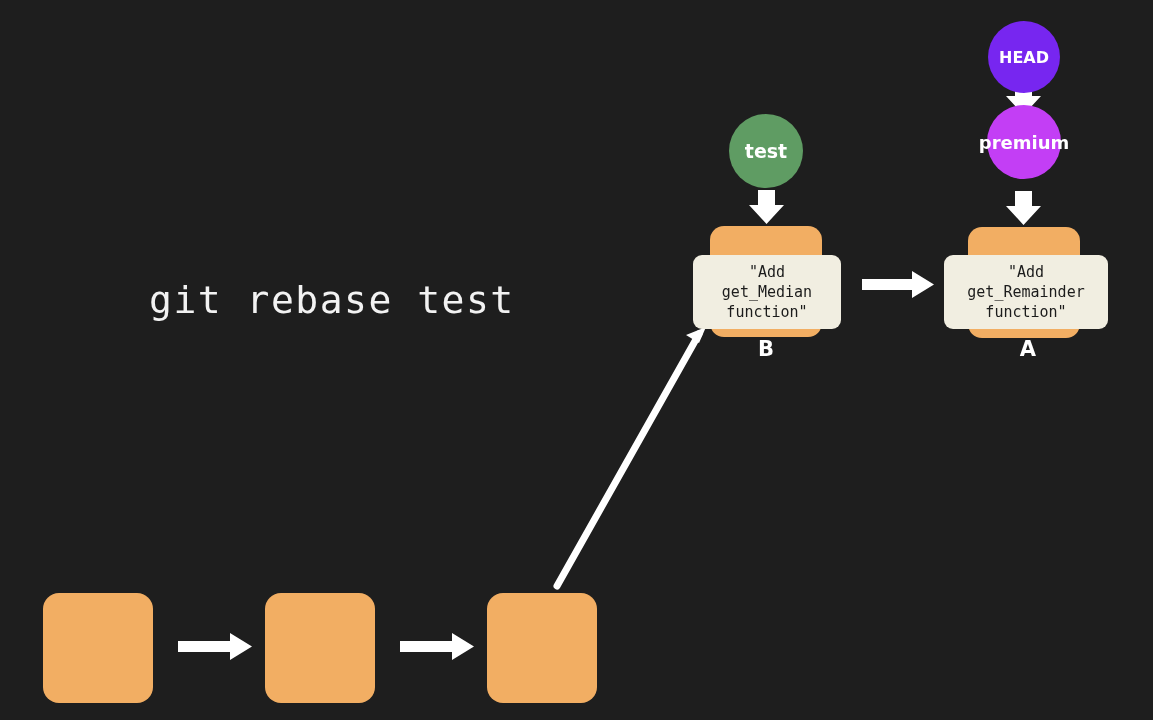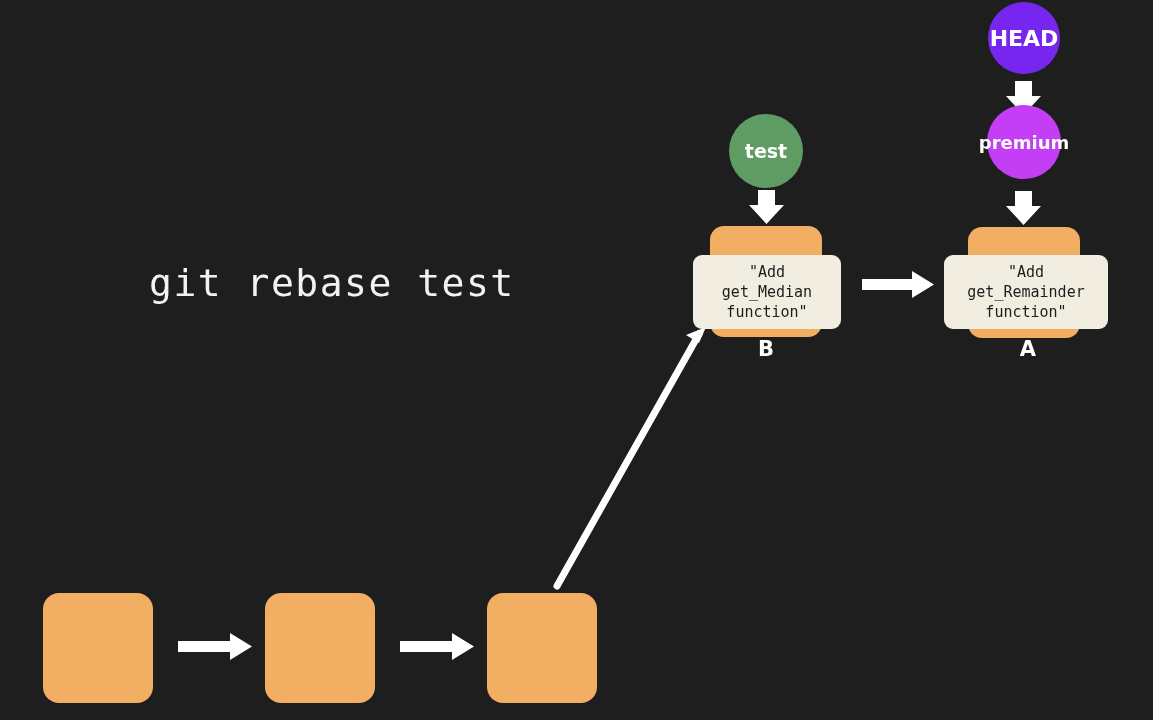--- a/index.html
+++ b/index.html
@@ -17,21 +17,21 @@
     position: relative;
     width: 1153px;
     height: 720px;
     background: #1e1e1e;
   }
 
   
   .title {
     position: absolute;
     left: 149px;
-    top: 261px;
+    top: 278px;
     font-family: "DejaVu Sans Mono", monospace;
     font-size: 38px;
     letter-spacing: 1.5px;
     color: #f2f2f2;
     white-space: nowrap;
     user-select: none;
   }
 
   
   .branch-circle {
@@ -49,25 +49,25 @@
     left: 729px;
     top: 114px;
     width: 74px;
     height: 74px;
     background: #5f9c63;
     font-size: 19px;
     justify-content: center;
   }
   .branch-head {
     left: 988px;
-    top: 2px;
+    top: 21px;
     width: 72px;
     height: 72px;
     background: #7726f0;
-    font-size: 22px;
+    font-size: 16px;
   }
   .branch-premium {
     left: 987px;
     top: 105px;
     width: 74px;
     height: 74px;
     background: #c33ef5;
     font-size: 18px;
   }
   .branch-premium .lbl {

